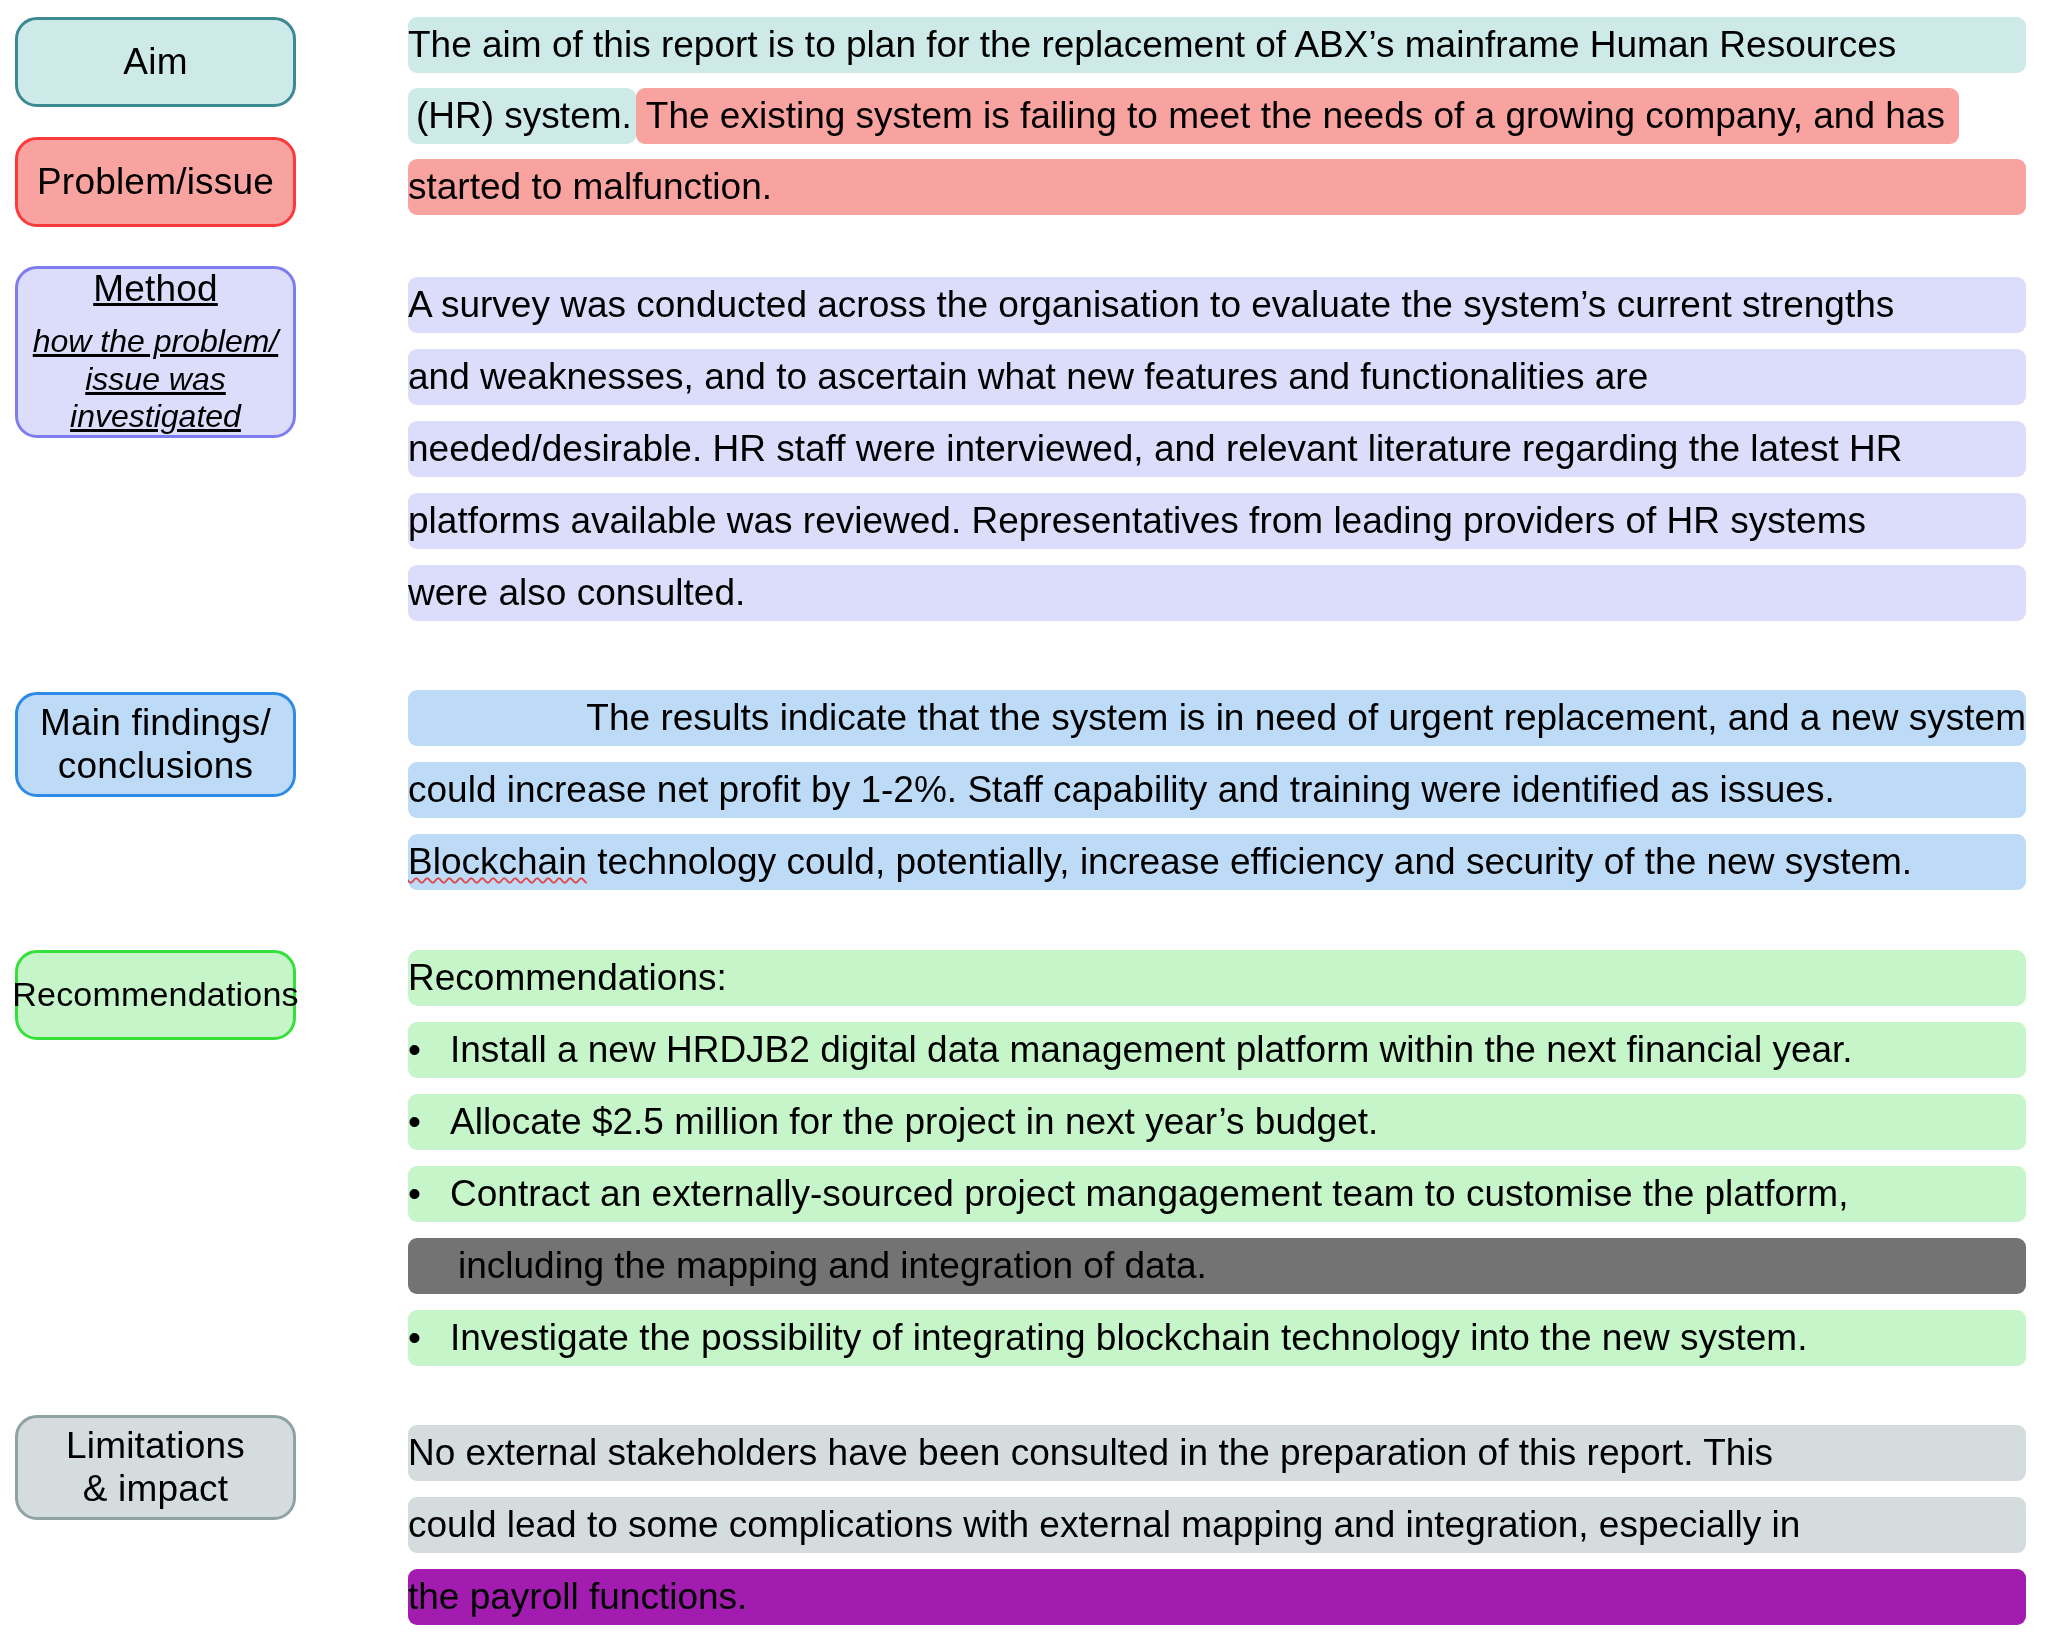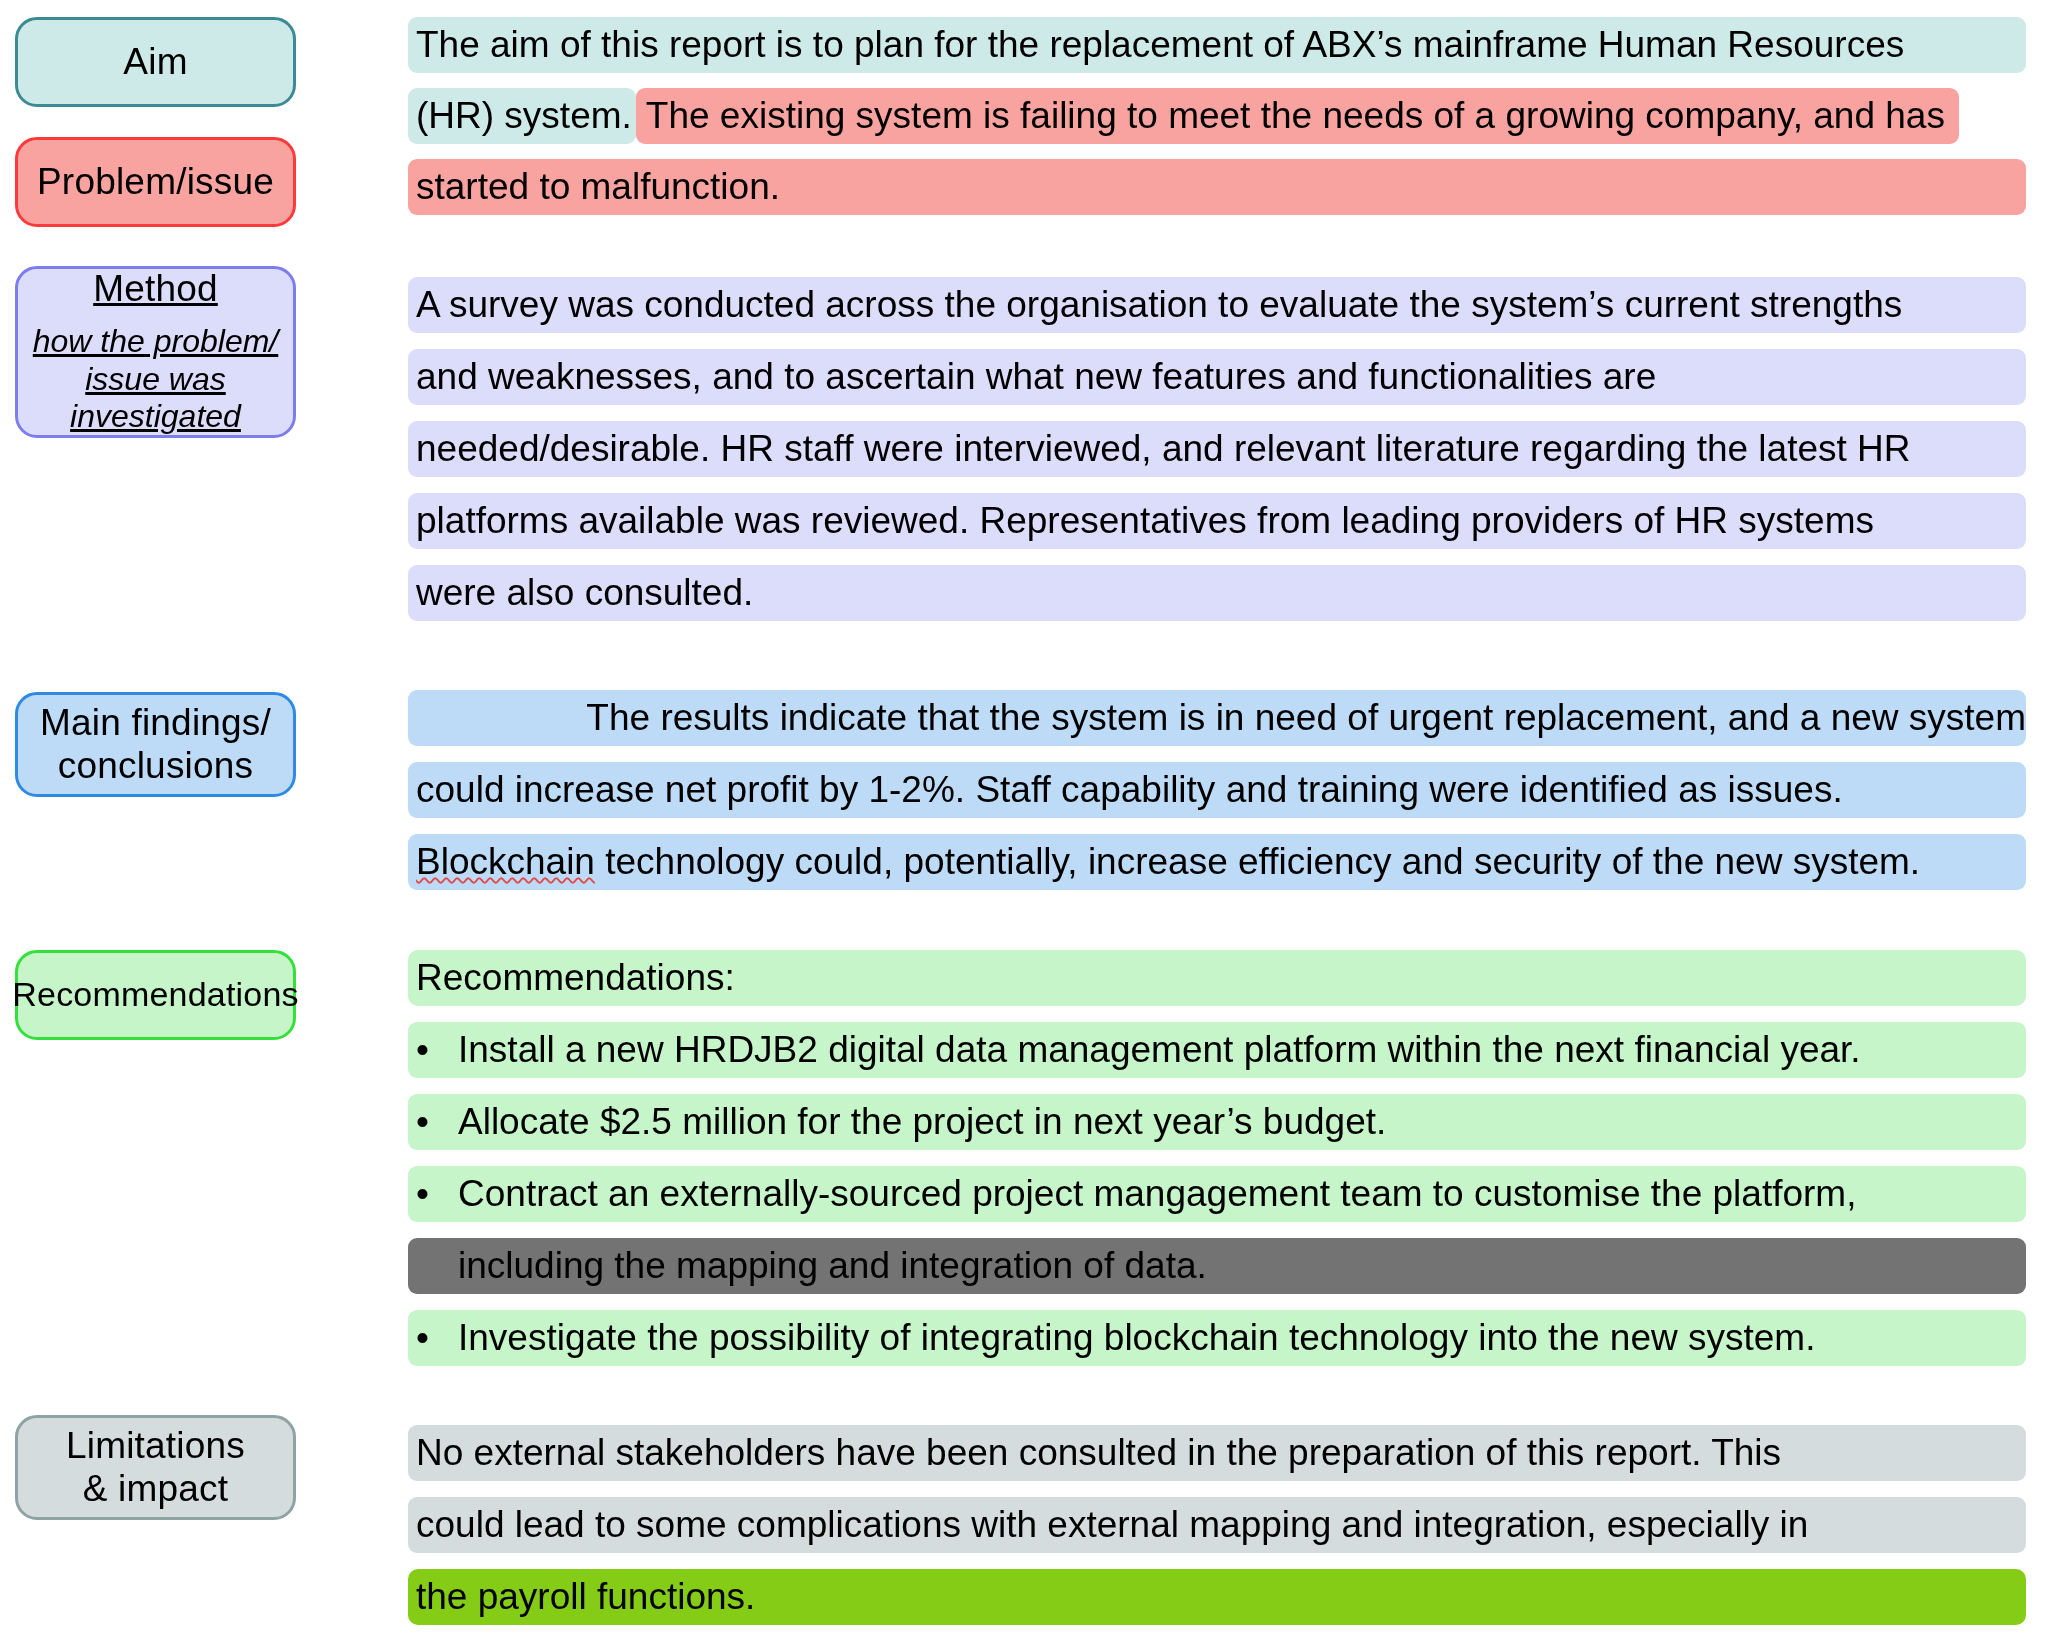--- a/index.html
+++ b/index.html
@@ -61,21 +61,20 @@
   .hl-line {
     position: absolute;
     left: 0;
     width: 1618px;
     box-sizing: border-box;
     height: 56px;
     border-radius: 9px;
     font-size: 37px;
     line-height: 56px;
     white-space: nowrap;
-    padding-left: 8px;
     overflow: visible;
   }
   
   .hl-line.mixed {
     background: transparent !important;
     padding-left: 0;
   }
   .seg {
     display: inline-block;
     height: 56px;
@@ -184,16 +183,16 @@
     <div class="hl-line indent-line" style="top:1238px; background:#737373;">
       <span class="bul"></span><span>including the mapping and integration of data.</span>
     </div>
 
     <div class="hl-line bullet-line" style="top:1310px; background:#c5f5c8;">
       <span class="bul">•</span><span>Investigate the possibility of integrating blockchain technology into the new system.</span>
     </div>
 
     <div class="hl-line" style="top:1425px; background:#d4dcdd;">No external stakeholders have been consulted in the preparation of this report. This</div>
     <div class="hl-line" style="top:1497px; background:#d4dcdd;">could lead to some complications with external mapping and integration, especially in</div>
-    <div class="hl-line" style="top:1569px; background:#84cc16;border-radius:10px;">the payroll functions.</div>
+    <div class="hl-line" style="top:1569px; background:#a21caf;">the payroll functions.</div>
 
   </div>
 </div>
 
 </body></html>

